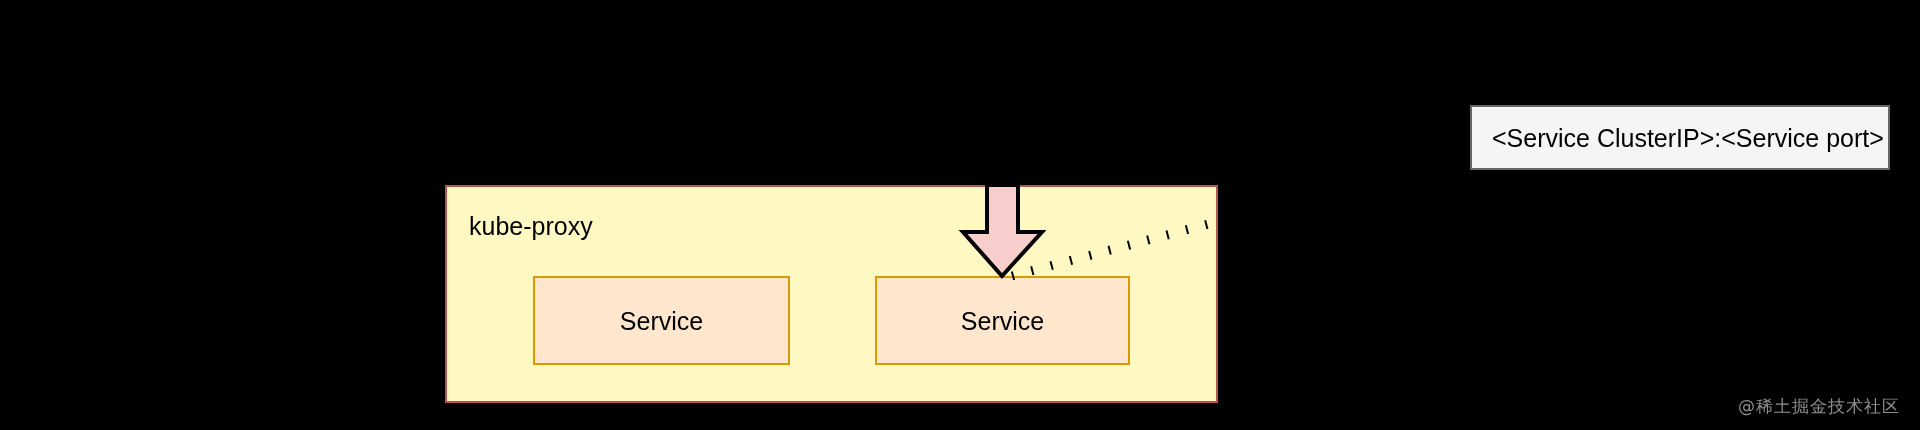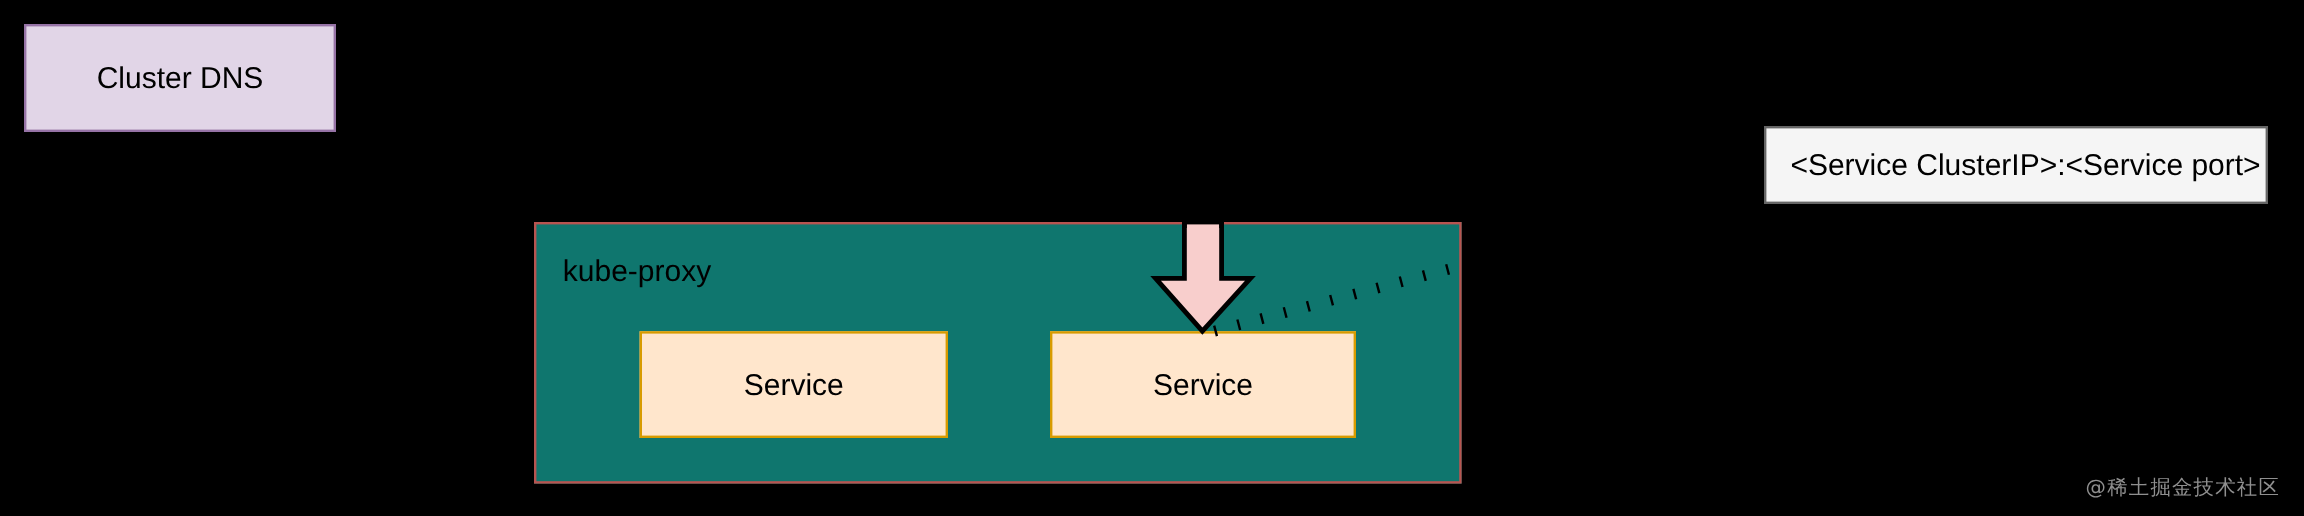--- a/index.html
+++ b/index.html
@@ -72,21 +72,21 @@
   }
 
   
   #kube-proxy {
     position: absolute;
     left: 445px;
     top: 185px;
     width: 773px;
     height: 218px;
     box-sizing: border-box;
-    background: #0f766e;
+    background: #fef9c3;
     border: 2px solid #B85450;
   }
   #kube-proxy-label {
     position: absolute;
     left: 22px;
     top: 25px;
     font-size: 25px;
     color: #000000;
     font-family: "Liberation Sans", sans-serif;
   }
@@ -130,23 +130,20 @@
     font-family: "DejaVu Sans", sans-serif;
     letter-spacing: 1px;
     white-space: nowrap;
   }
 </style>
 </head>
 <body>
 
 <div id="canvas">
 
-  <div class="node" id="cluster-dns">
-    <span>Cluster DNS</span>
-  </div>
 
   <div id="pods-notch"></div>
 
   <div class="node" id="clusterip-label">
     <span>&lt;Service ClusterIP&gt;:&lt;Service port&gt;</span>
   </div>
 
   <div id="kube-proxy">
     <div id="kube-proxy-label">kube-proxy</div>
   </div>

